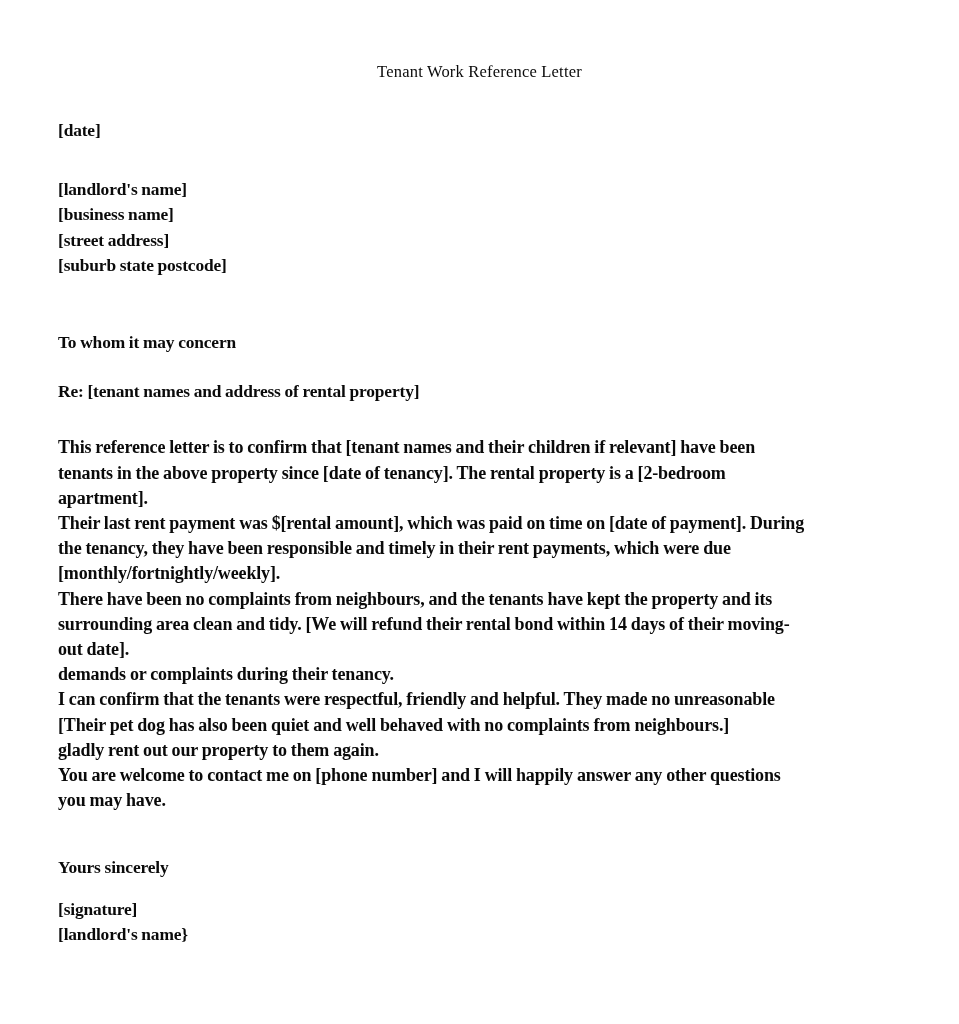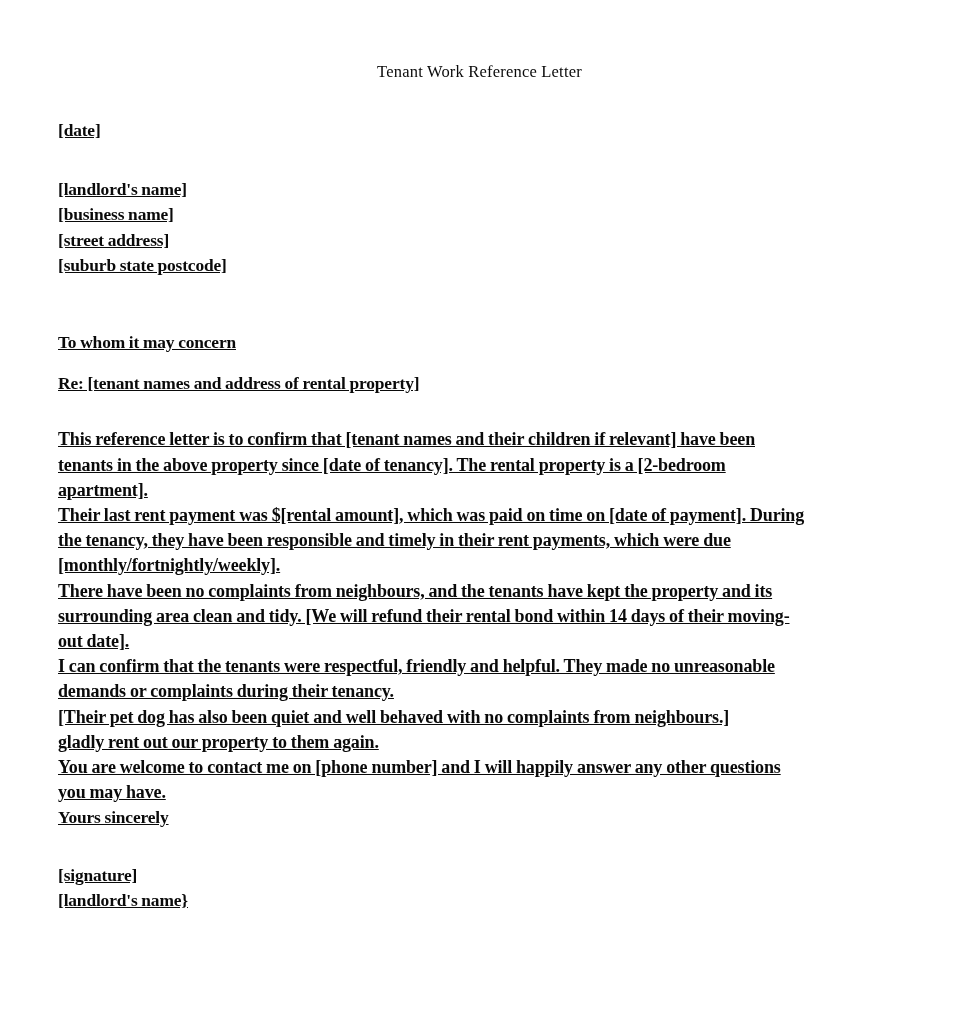--- a/index.html
+++ b/index.html
@@ -49,31 +49,30 @@
     font-weight: bold;
     line-height: 25.2px;
     letter-spacing: -0.15px;
     white-space: pre-wrap;
     word-spacing: -0.4px;
   }
 
   .block {
     margin: 0;
     padding: 0;
-    text-decoration: underline;
   }
 
   
   .gap-date      { margin-top: 0px; }
   .gap-address   { margin-top: 34px; }
   .gap-towhom    { margin-top: 52px; }
-  .gap-re        { margin-top: 16px; }
+  .gap-re        { margin-top: 24px; }
   .gap-body      { margin-top: 31px; }
-  .gap-closing   { }
-  .gap-signature { margin-top: 32px; }
+  .gap-closing   { margin-top: 42px; }
+  .gap-signature { margin-top: 16px; }
 
   .para {
     font-size: 18px;
     font-weight: bold;
     line-height: 25.2px;
     letter-spacing: -0.15px;
     word-spacing: -0.4px;
     margin: 0;
   }
 
@@ -124,22 +123,22 @@
         <span class="ln">[monthly/fortnightly/weekly].</span>
       </p>
 
       <p class="para">
         <span class="ln">There have been no complaints from neighbours, and the tenants have kept the property and its</span>
         <span class="ln">surrounding area clean and tidy. [We will refund their rental bond within 14 days of their moving-</span>
         <span class="ln">out date].</span>
       </p>
 
       <p class="para">
+        <span class="ln">demands or complaints during their tenancy.</span>
         <span class="ln">I can confirm that the tenants were respectful, friendly and helpful. They made no unreasonable</span>
-        <span class="ln">demands or complaints during their tenancy.</span>
       </p>
 
       <p class="para">
         <span class="ln">[Their pet dog has also been quiet and well behaved with no complaints from neighbours.]</span>
       </p>
 
 
       <p class="para">
         <span class="ln">gladly rent out our property to them again.</span>
       </p>

